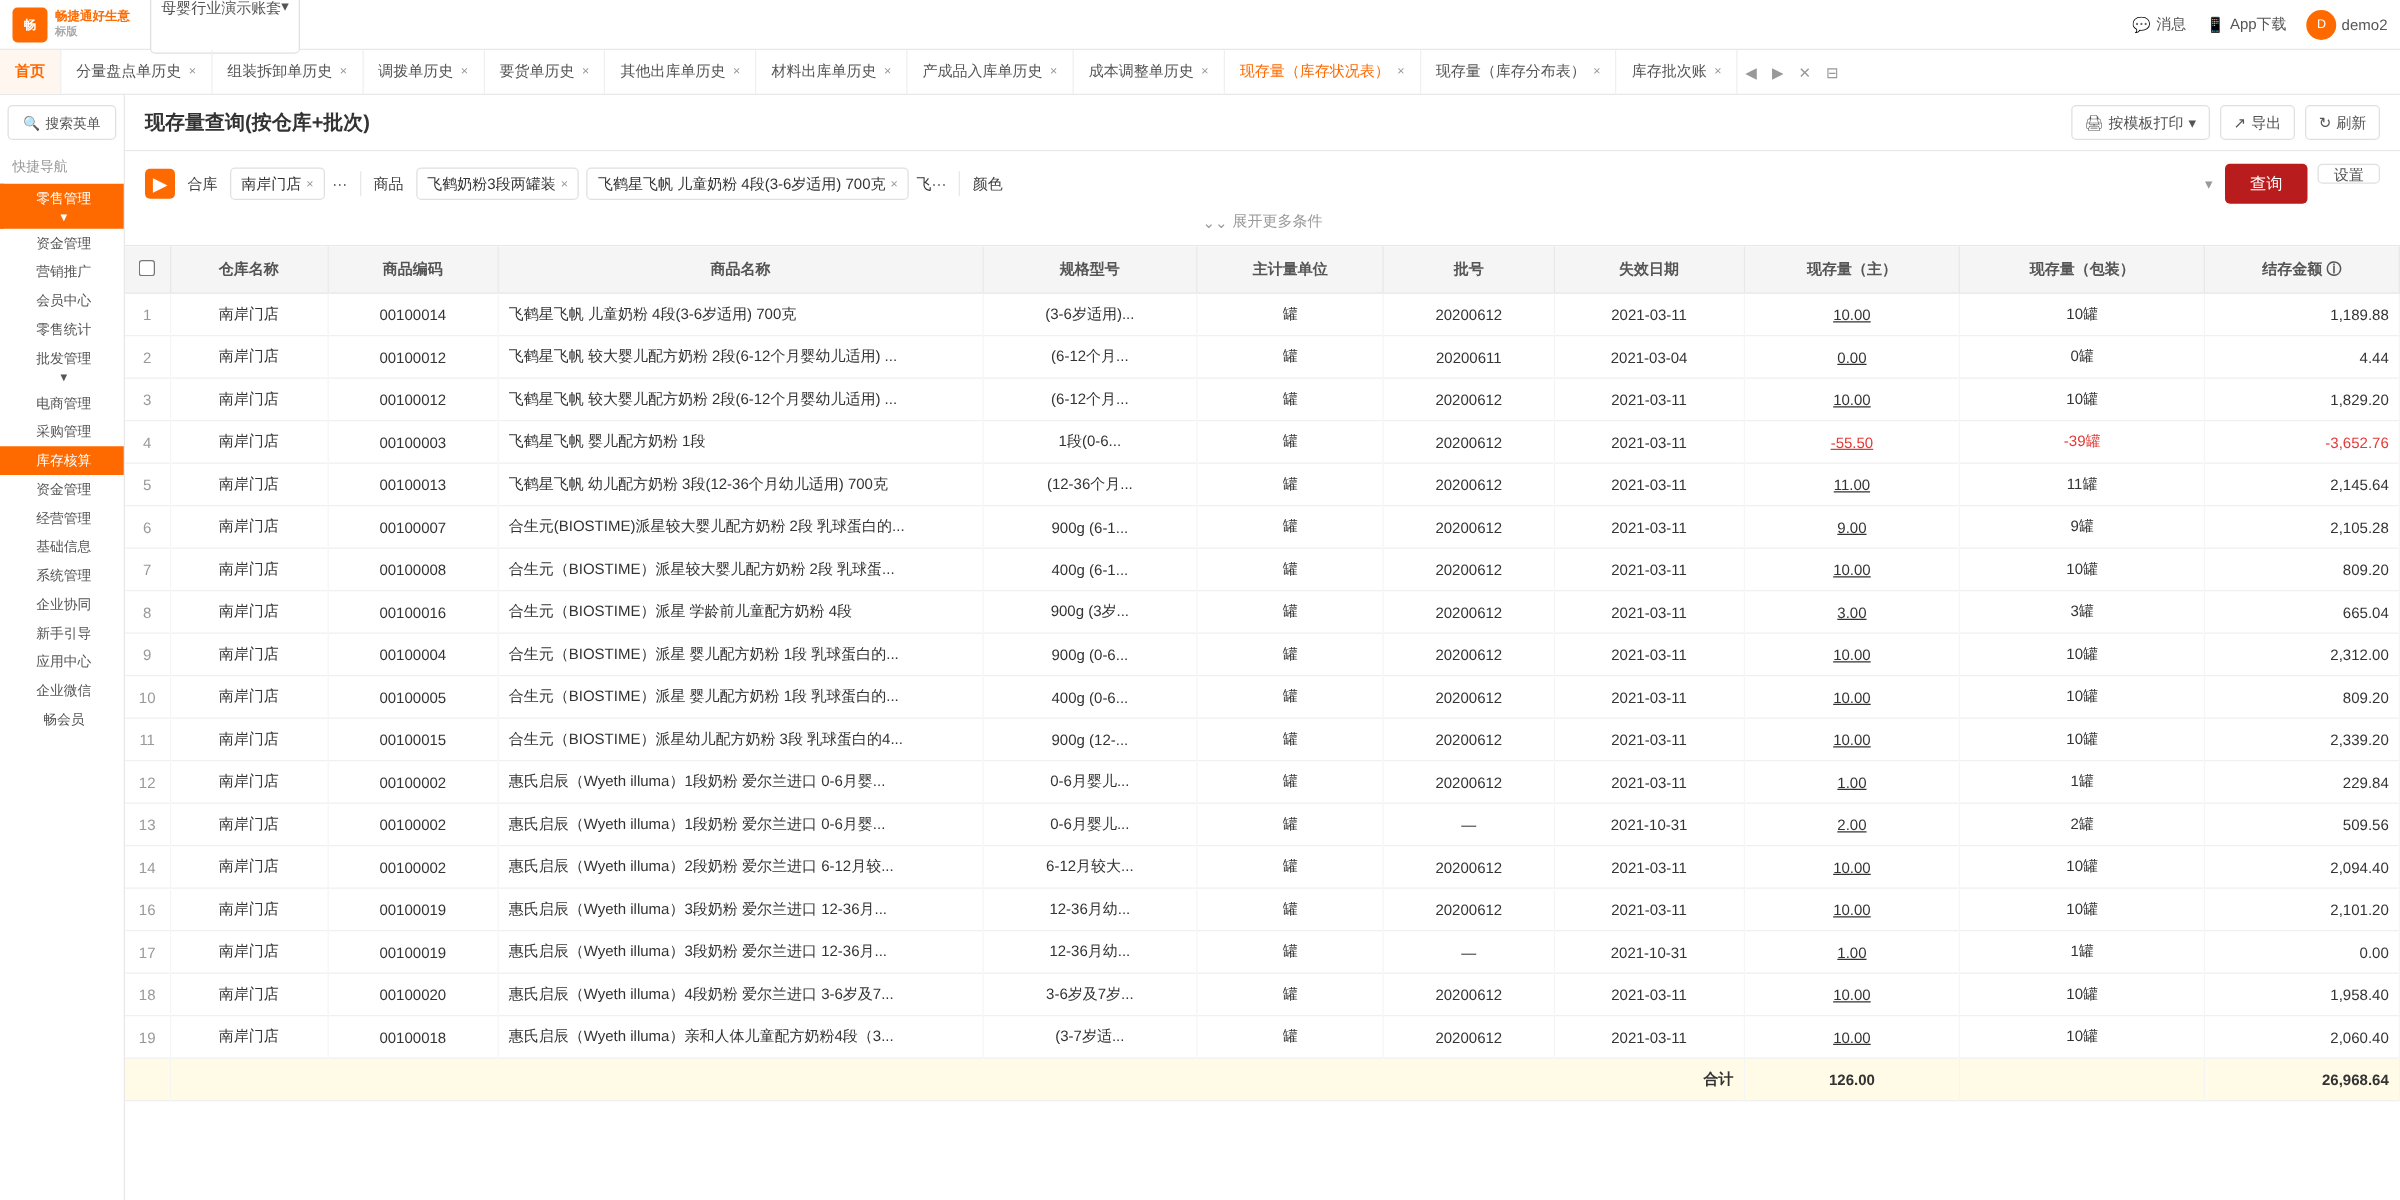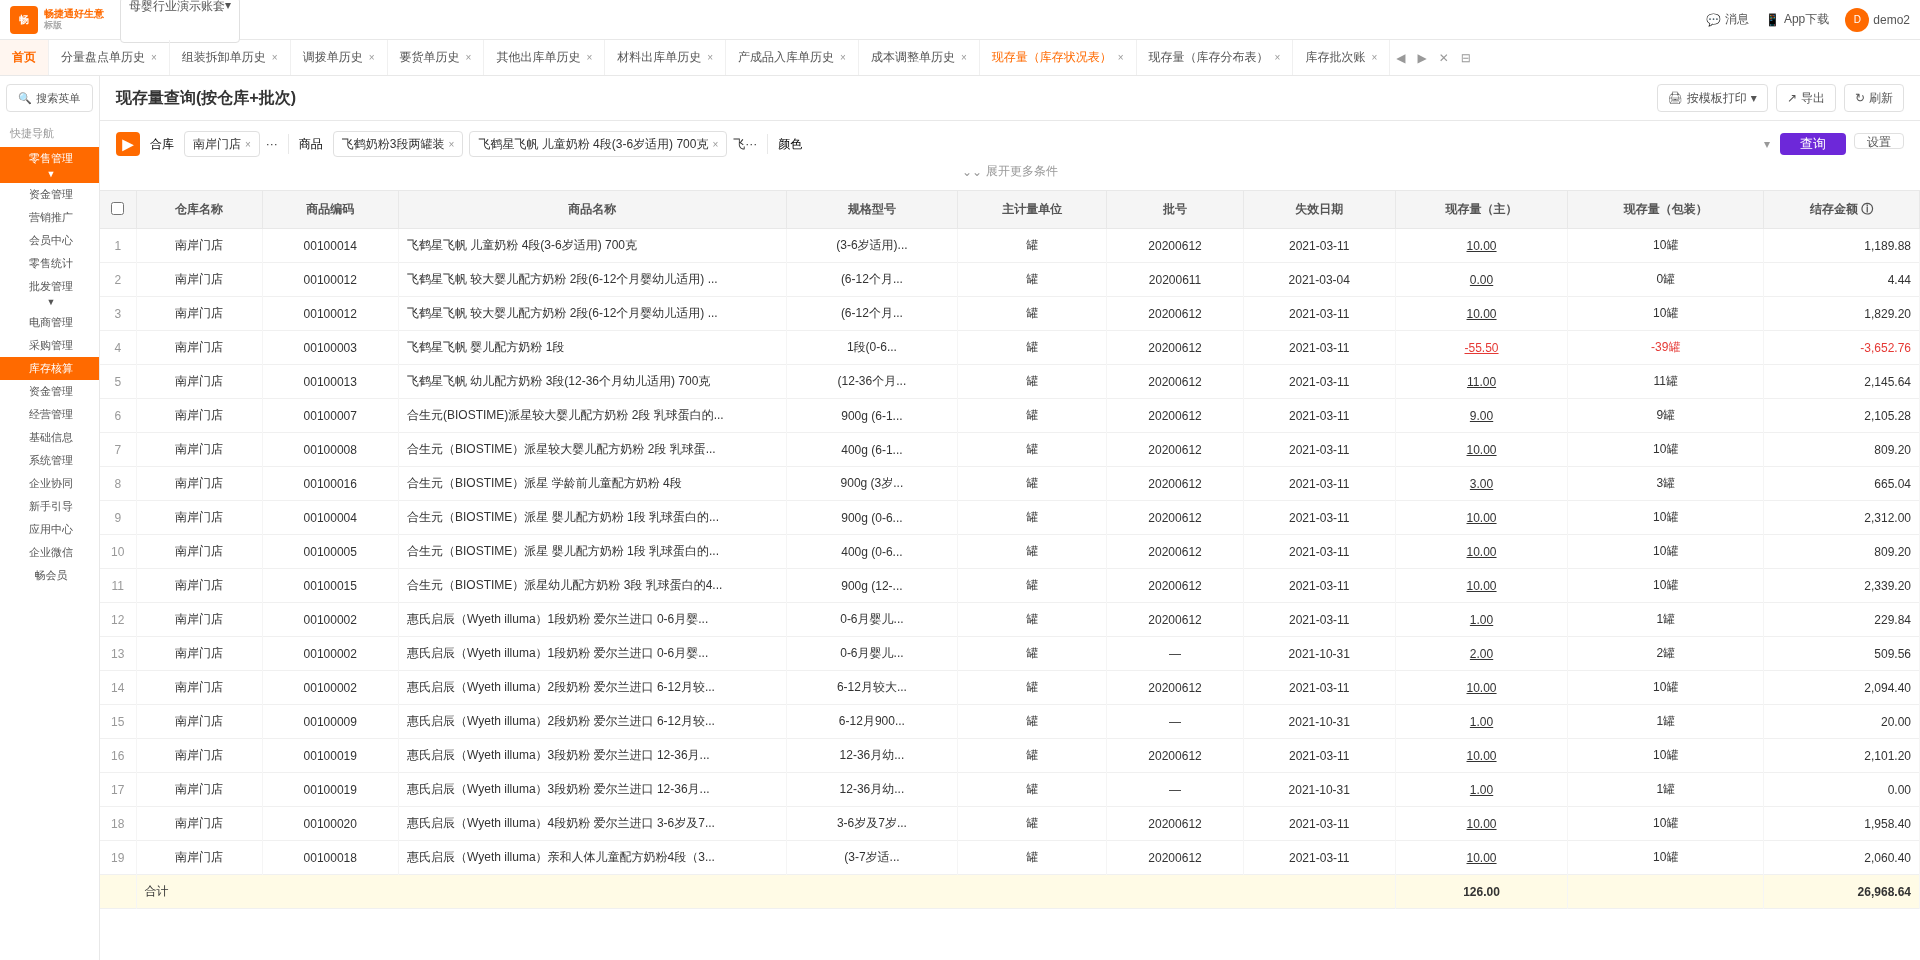--- a/index.html
+++ b/index.html
@@ -43,27 +43,27 @@
     .page-title { font-size: 16px; font-weight: bold; color: #333; }
     .page-actions { display: flex; align-items: center; gap: 8px; }
     .btn-print { display: flex; align-items: center; gap: 4px; height: 28px; padding: 0 10px; border: 1px solid #e0e0e0; border-radius: 4px; background: #fff; cursor: pointer; font-size: 12px; color: #555; }
     .btn-export { display: flex; align-items: center; gap: 4px; height: 28px; padding: 0 10px; border: 1px solid #e0e0e0; border-radius: 4px; background: #fff; cursor: pointer; font-size: 12px; color: #555; }
     .btn-refresh { display: flex; align-items: center; gap: 4px; height: 28px; padding: 0 10px; border: 1px solid #e0e0e0; border-radius: 4px; background: #fff; cursor: pointer; font-size: 12px; color: #555; }
 
     
     .filter-area { background: #fff; padding: 10px 16px; border-bottom: 1px solid #e8e8e8; }
     .filter-row { display: flex; align-items: center; gap: 10px; flex-wrap: wrap; }
     .filter-toggle { width: 24px; height: 24px; background: #ff6a00; color: #fff; border-radius: 4px; display: flex; align-items: center; justify-content: center; cursor: pointer; font-size: 14px; font-weight: bold; flex-shrink: 0; }
-    .filter-label { font-size: 12px; color: #000000; white-space: nowrap; }
+    .filter-label { font-size: 12px; color: #404040; white-space: nowrap; }
     .filter-tag-group { display: flex; align-items: center; gap: 6px; flex-wrap: wrap; }
     .filter-tag { display: flex; align-items: center; gap: 4px; height: 26px; padding: 0 8px; background: #fff; border: 1px solid #e0e0e0; border-radius: 4px; font-size: 12px; color: #333; }
     .filter-tag .tag-close { color: #999; cursor: pointer; font-size: 10px; }
     .filter-divider { width: 1px; height: 20px; background: #e8e8e8; }
     .filter-actions { display: flex; gap: 8px; margin-left: auto; }
-    .btn-query { height: 22px; padding: 1px 20px; background: #6d28d9; color: #fff; border: none; border-radius: 4px; font-size: 13px; cursor: pointer; }
+    .btn-query { height: 32px; padding: 1px 20px; background: #b91c1c; color: #fff; border: none; border-radius: 4px; font-size: 13px; cursor: pointer; }
     .btn-setting { height: 16px; padding: 0 12px; background: #fff; color: #555; border: 1px solid #e0e0e0; border-radius: 4px; font-size: 12px; cursor: pointer; }
     .expand-more { display: flex; align-items: center; justify-content: center; gap: 4px; color: #999; font-size: 12px; cursor: pointer; margin-top: 6px; }
 
     
     .table-container { flex: 1; overflow: auto; background: #fff; }
     table { width: 100%; border-collapse: collapse; font-size: 12px; }
     thead tr { background: #f5f5f5; border-bottom: 1px solid #e8e8e8; }
     thead th { padding: 10px 8px; text-align: center; font-weight: 600; color: #555; border-right: 1px solid #e8e8e8; white-space: nowrap; }
     tbody tr { border-bottom: 1px solid #f0f0f0; }
     tbody tr.total-row { background: #fffbe6; font-weight: bold; }
@@ -493,33 +493,20 @@
     <td class="text-left" style="max-width:200px;overflow:hidden;text-overflow:ellipsis;">惠氏启辰（Wyeth illuma）2段奶粉 爱尔兰进口 6-12月较...</td>
     <td>6-12月较大...</td>
     <td>罐</td>
     <td>20200612</td>
     <td>2021-03-11</td>
     <td class="underline">10.00</td>
     <td class="">10罐</td>
     <td class="text-right">2,094.40</td>
   </tr>
             <tr>
-    <td class="row-num">15</td>
-    <td>南岸门店</td>
-    <td>00100009</td>
-    <td class="text-left" style="max-width:200px;overflow:hidden;text-overflow:ellipsis;">惠氏启辰（Wyeth illuma）2段奶粉 爱尔兰进口 6-12月较...</td>
-    <td>6-12月900...</td>
-    <td>罐</td>
-    <td>—</td>
-    <td>2021-10-31</td>
-    <td class="underline">1.00</td>
-    <td class="">1罐</td>
-    <td class="text-right">20.00</td>
-  </tr>
-            <tr>
     <td class="row-num">16</td>
     <td>南岸门店</td>
     <td>00100019</td>
     <td class="text-left" style="max-width:200px;overflow:hidden;text-overflow:ellipsis;">惠氏启辰（Wyeth illuma）3段奶粉 爱尔兰进口 12-36月...</td>
     <td>12-36月幼...</td>
     <td>罐</td>
     <td>20200612</td>
     <td>2021-03-11</td>
     <td class="underline">10.00</td>
     <td class="">10罐</td>
@@ -559,21 +546,21 @@
     <td>(3-7岁适...</td>
     <td>罐</td>
     <td>20200612</td>
     <td>2021-03-11</td>
     <td class="underline">10.00</td>
     <td class="">10罐</td>
     <td class="text-right">2,060.40</td>
   </tr>
             <tr class="total-row">
   <td></td>
-  <td colspan="7" style="text-align:left;font-weight:normal;padding-left:8px;">合计</td>
+  <td colspan="7" style="text-align:right;font-weight:bold;padding-left:8px;">合计</td>
   <td style="text-align:center;font-weight:bold;">126.00</td>
   <td></td>
   <td style="text-align:right;font-weight:bold;">26,968.64</td>
 </tr>
           </tbody>
       </table>
     </div>
 
   </div>
 </div>

